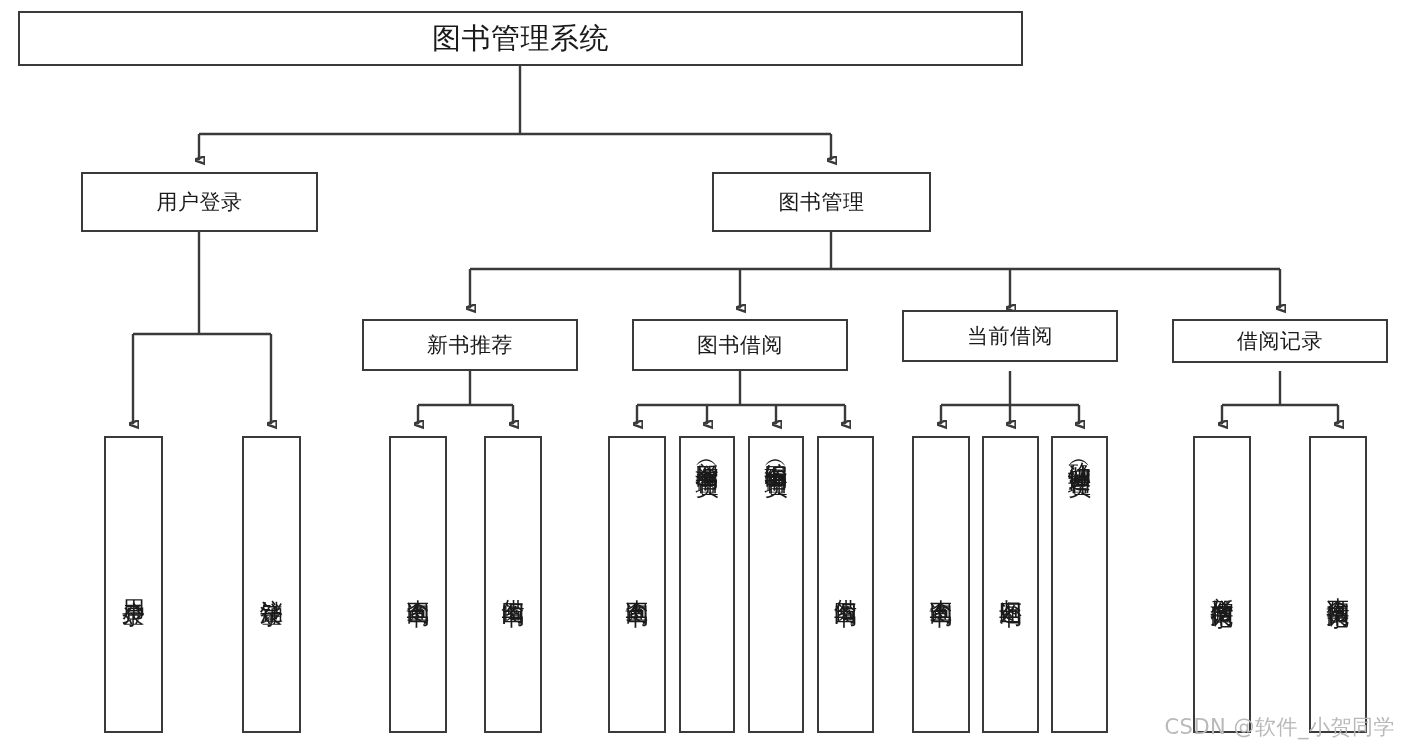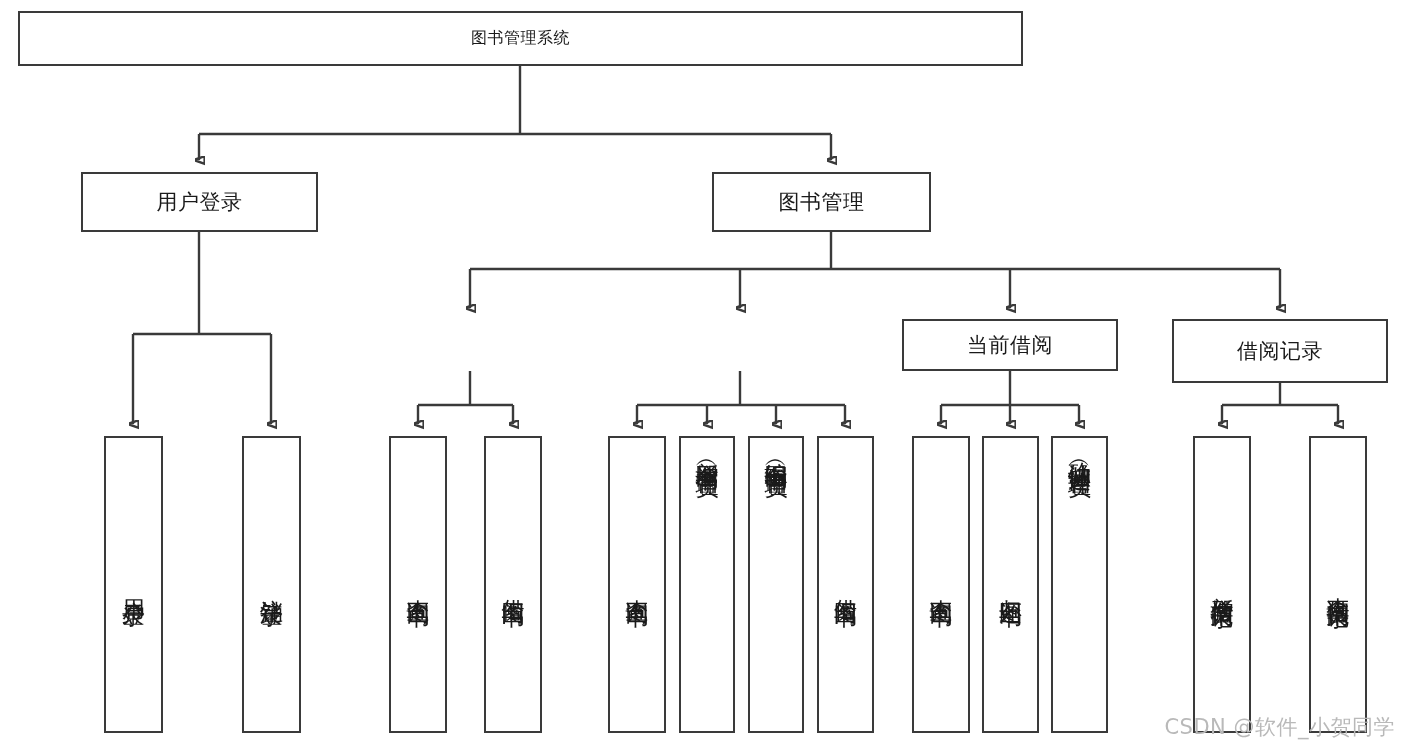--- a/index.html
+++ b/index.html
@@ -46,21 +46,21 @@
     writing-mode: vertical-rl;
     text-orientation: upright;
     font-size: 23px;
     letter-spacing: 2px;
     line-height: 1.0;
   }
   .node.vertical.centered {
     align-items: center;
     padding-top: 0;
   }
-  #root-node .label { font-size: 16px; }
+  #root-node .label { font-size: 29px; }
 
   svg#wires {
     position: absolute;
     left: 0;
     top: 0;
     width: 1405px;
     height: 747px;
     pointer-events: none;
   }
   svg#wires line, svg#wires path {
@@ -135,24 +135,30 @@
     <span class="label">图书管理系统</span>
   </div>
 
   <div class="node horizontal" style="left:81px; top:172px; width:237px; height:60px;">
     <span class="label">用户登录</span>
   </div>
   <div class="node horizontal" style="left:712px; top:172px; width:219px; height:60px;">
     <span class="label">图书管理</span>
   </div>
 
-  <div class="node horizontal" style="left:902px; top:319px; width:216px; height:52px;">
+  <div class="node horizontal" style="left:362px; top:319px; width:216px; height:52px;">
+    <span class="label">新书推荐</span>
+  </div>
+  <div class="node horizontal" style="left:632px; top:319px; width:216px; height:52px;">
+    <span class="label">图书借阅</span>
+  </div>
+  <div class="node horizontal" style="left:902px; top:310px; width:216px; height:52px;">
     <span class="label">当前借阅</span>
   </div>
-  <div class="node horizontal" style="left:1172px; top:319px; width:216px; height:64px;">
+  <div class="node horizontal" style="left:1172px; top:319px; width:216px; height:44px;">
     <span class="label">借阅记录</span>
   </div>
 
   <div class="node vertical centered" style="left:104px; top:436px; width:59px; height:297px;">
     <span class="label">用户登录</span>
   </div>
   <div class="node vertical centered" style="left:242px; top:436px; width:59px; height:297px;">
     <span class="label">注销登录</span>
   </div>
 

